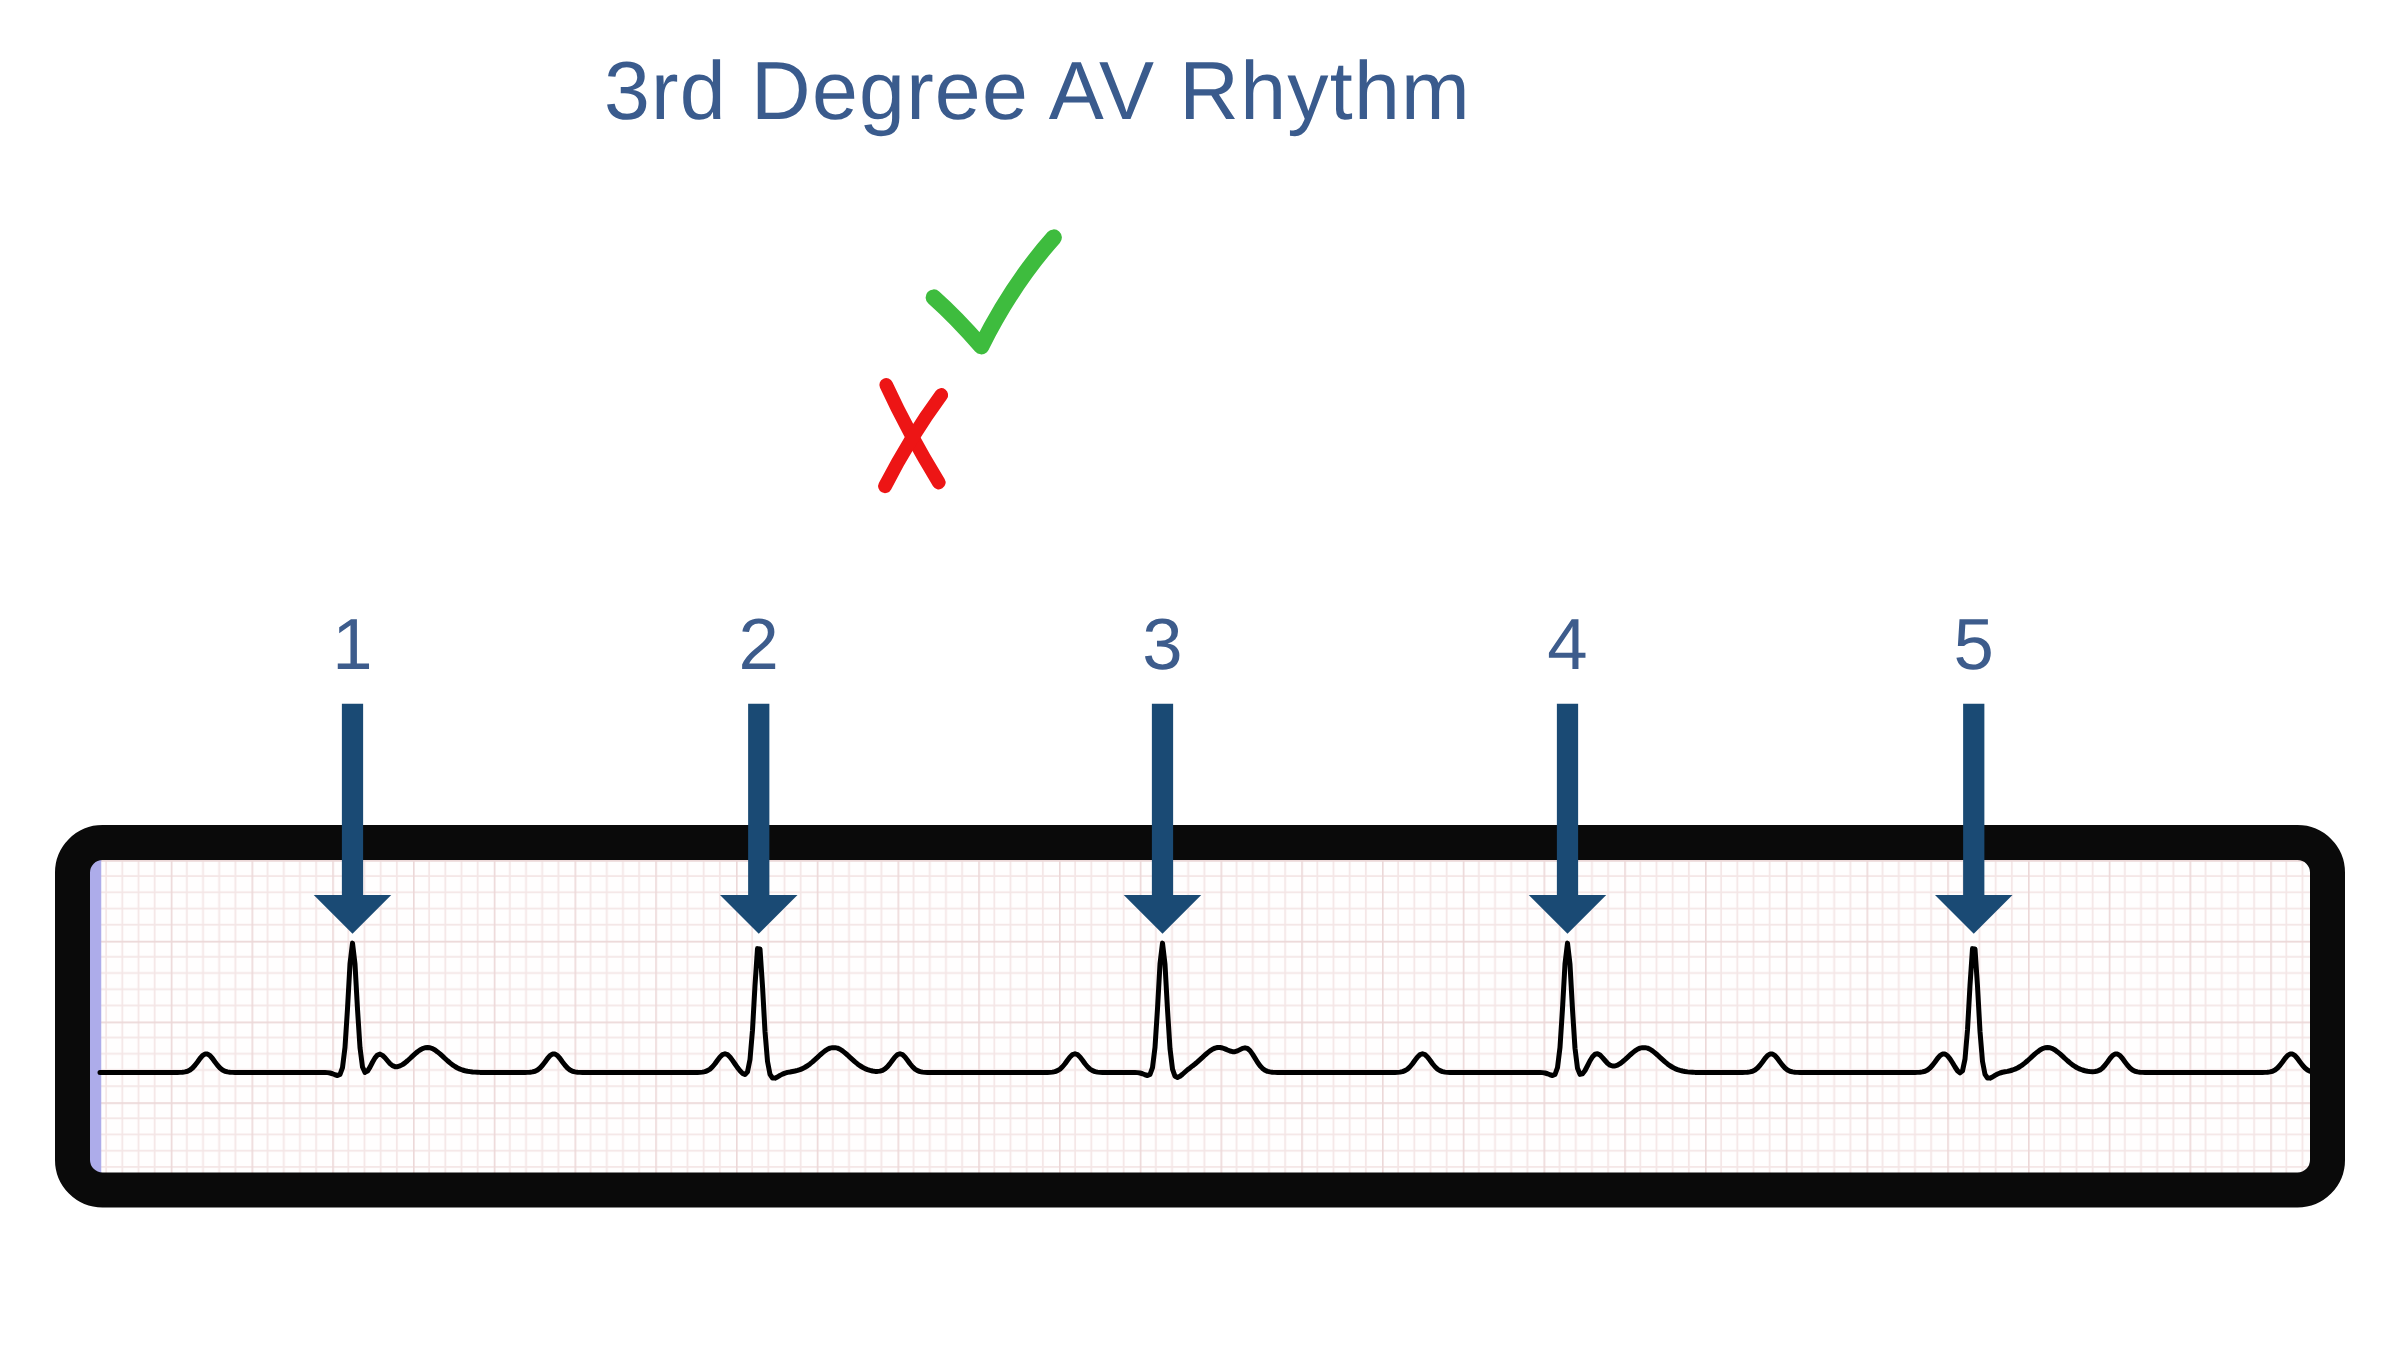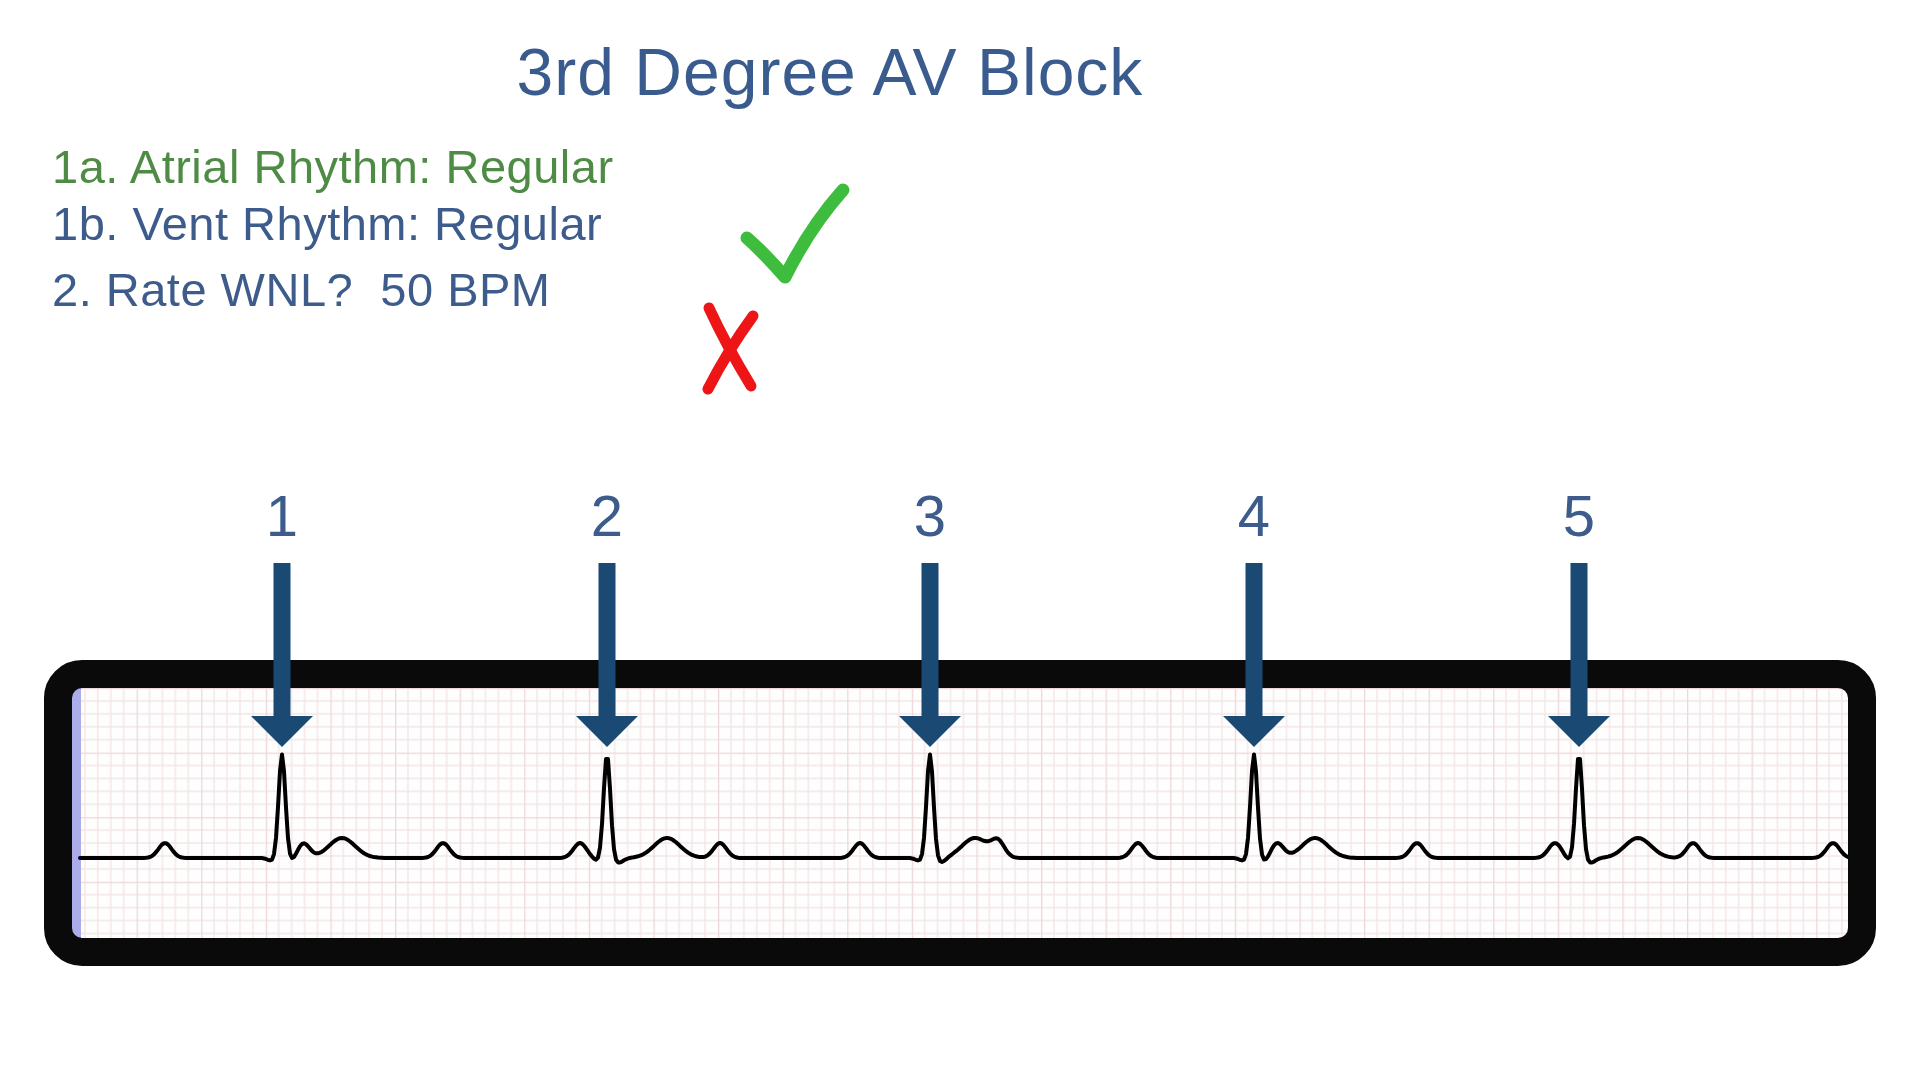--- a/index.html
+++ b/index.html
@@ -19,27 +19,22 @@
   .beat-label{
     position:absolute;top:486px;width:80px;text-align:center;
     font-size:58px;font-weight:400;line-height:60px;
   }
 </style>
 </head>
 <body>
 
 <div class="slide">
 
-  <div class="title" style="color: rgb(58, 91, 141);">3rd Degree AV Block</div>
+  <div class="title" style="color: rgb(58, 91, 141);">3rd Degree AV Rhythm</div>
 
-  <div class="checklist">
-    <div class="check-line" style="color: rgb(78, 139, 68);">1a. Atrial Rhythm: Regular</div>
-    <div class="check-line" style="color: rgb(61, 92, 140);">1b. Vent Rhythm: Regular</div>
-    <div class="check-line rate" style="color: rgb(61, 92, 140);">2. Rate WNL?  50 BPM</div>
-  </div>
 
   <svg class="mark-svg" style="left:735px;top:172px;" width="120" height="115" viewBox="0 0 120 115">
     <path d="M 12 66 Q 30 82 50 105 Q 75 55 108 18" fill="none" stroke="#3EBC3E" stroke-width="13" stroke-linecap="round" stroke-linejoin="round"></path>
   </svg>
 
   <svg class="mark-svg" style="left:698px;top:300px;" width="66" height="98" viewBox="0 0 66 98">
     <path d="M 11 8 Q 28 45 53 86" fill="none" stroke="#ED1515" stroke-width="11" stroke-linecap="round"></path>
     <path d="M 55 16 Q 30 50 10 89" fill="none" stroke="#ED1515" stroke-width="11" stroke-linecap="round"></path>
   </svg>
 

